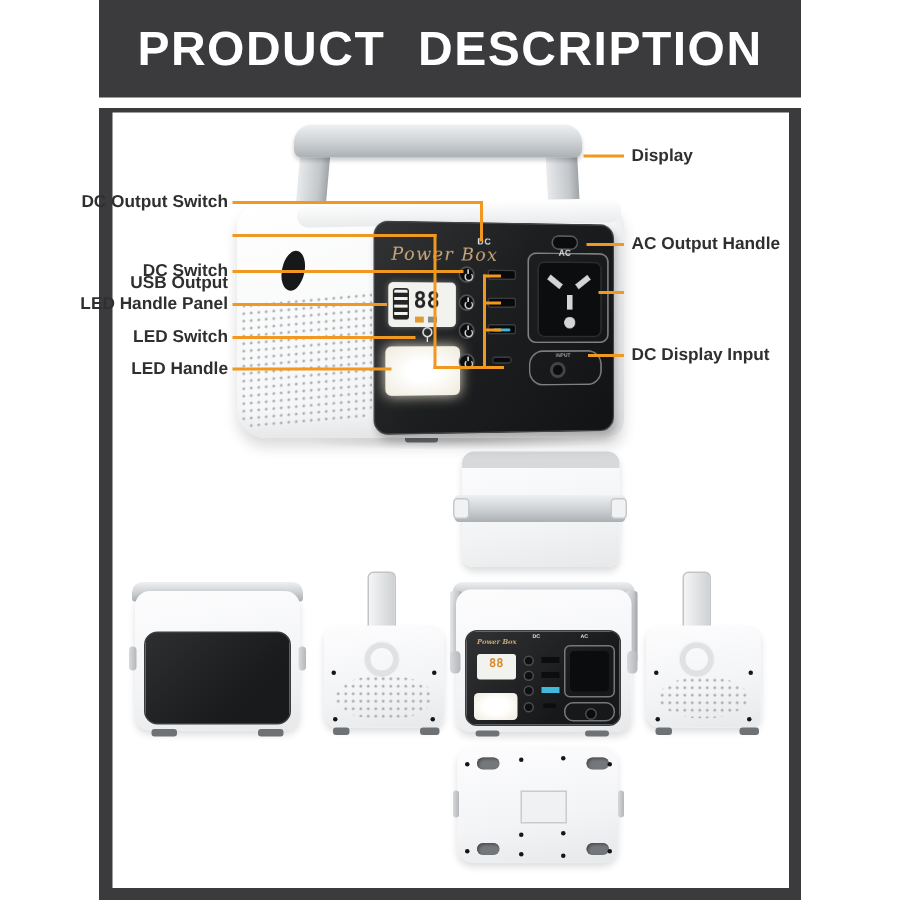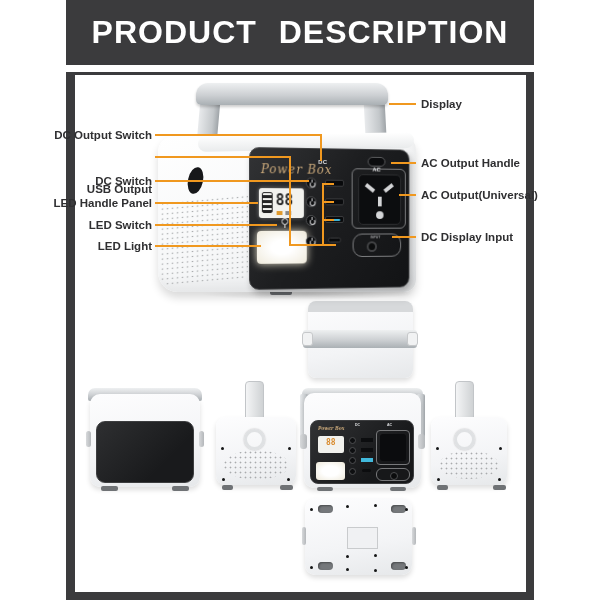--- a/index.html
+++ b/index.html
@@ -155,41 +155,40 @@
       <span class="micro" style="position:absolute;left:18px;top:1px;font-size:7px;color:#9a9b9d;transform:scale(0.5);">INPUT</span>
       <span class="abs" style="left:14px;top:7px;width:11px;height:11px;border-radius:50%;background:#0b0c0d;border:2px solid #434446;box-sizing:border-box;"></span>
     </div>
   </div>
 
   <div class="lbl" style="right:448px;top:128px;">DC Output Switch</div>
   <div class="lbl" style="right:448px;top:150px;margin-top:32px;">USB Output</div>
   <div class="lbl" style="right:448px;top:174px;">DC Switch</div>
   <div class="lbl" style="right:448px;top:196px;">LED Handle Panel</div>
   <div class="lbl" style="right:448px;top:218px;">LED Switch</div>
-  <div class="lbl" style="right:448px;top:239px;">LED Light</div>
+  <div class="lbl" style="right:448px;top:239px;">LED Handle</div>
 
   <div class="lineh" style="left:155px;top:134px;width:167px;"></div>
   <div class="linev" style="left:320px;top:134px;height:27px;"></div>
 
   <div class="lineh" style="left:155px;top:156px;width:136px;"></div>
   <div class="linev" style="left:289px;top:156px;height:90px;"></div>
   <div class="lineh" style="left:289px;top:244px;width:47px;"></div>
   <div class="linev" style="left:322px;top:183px;height:63px;"></div>
   <div class="lineh" style="left:322px;top:183px;width:12px;"></div>
   <div class="lineh" style="left:322px;top:201px;width:12px;"></div>
   <div class="lineh" style="left:322px;top:219px;width:12px;"></div>
 
   <div class="lineh" style="left:155px;top:180px;width:154px;"></div>
   <div class="lineh" style="left:155px;top:202px;width:103px;"></div>
   <div class="lineh" style="left:155px;top:224px;width:122px;"></div>
   <div class="lineh" style="left:155px;top:245px;width:106px;"></div>
 
   <div class="lbl" style="left:421px;top:97px;">Display</div>
   <div class="lbl" style="left:421px;top:156px;">AC Output Handle</div>
-  <div class="lbl" style="left:421px;top:188px;">AC Output(Universal)</div>
   <div class="lbl" style="left:421px;top:230px;">DC Display Input</div>
 
   <div class="lineh" style="left:389px;top:103px;width:27px;"></div>
   <div class="lineh" style="left:391px;top:162px;width:25px;"></div>
   <div class="lineh" style="left:399px;top:194px;width:17px;"></div>
   <div class="lineh" style="left:392px;top:236px;width:24px;"></div>
 
   <div class="view-body" style="left:308px;top:301px;width:105px;height:77px;border-radius:8px;">
     <div class="abs" style="left:0;top:0;width:105px;height:11px;background:#d7d9db;border-radius:8px 8px 0 0;"></div>
   </div>

